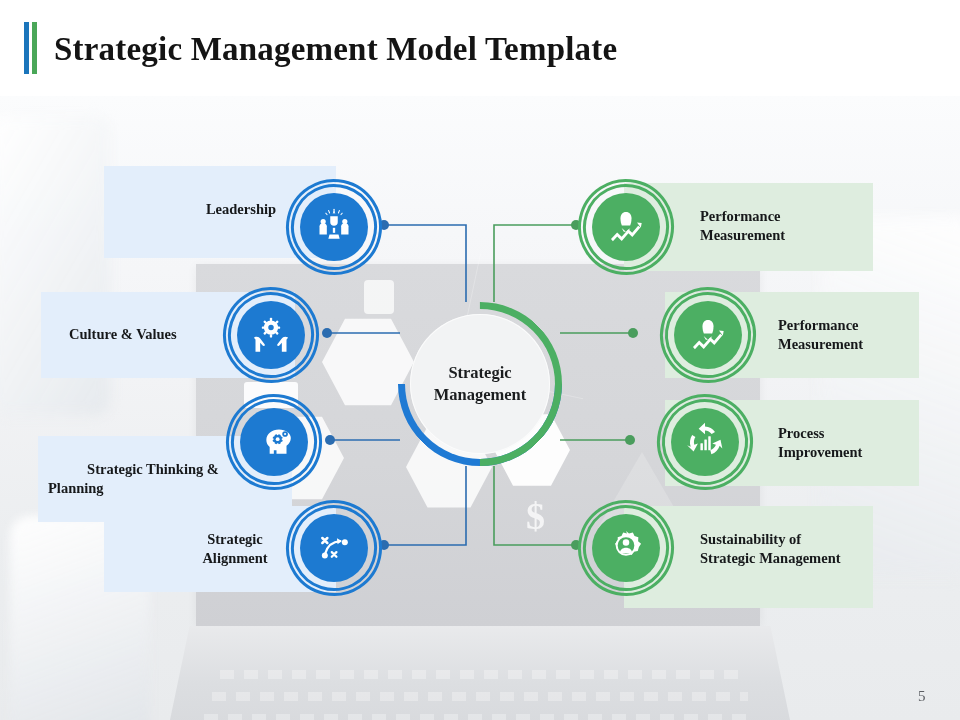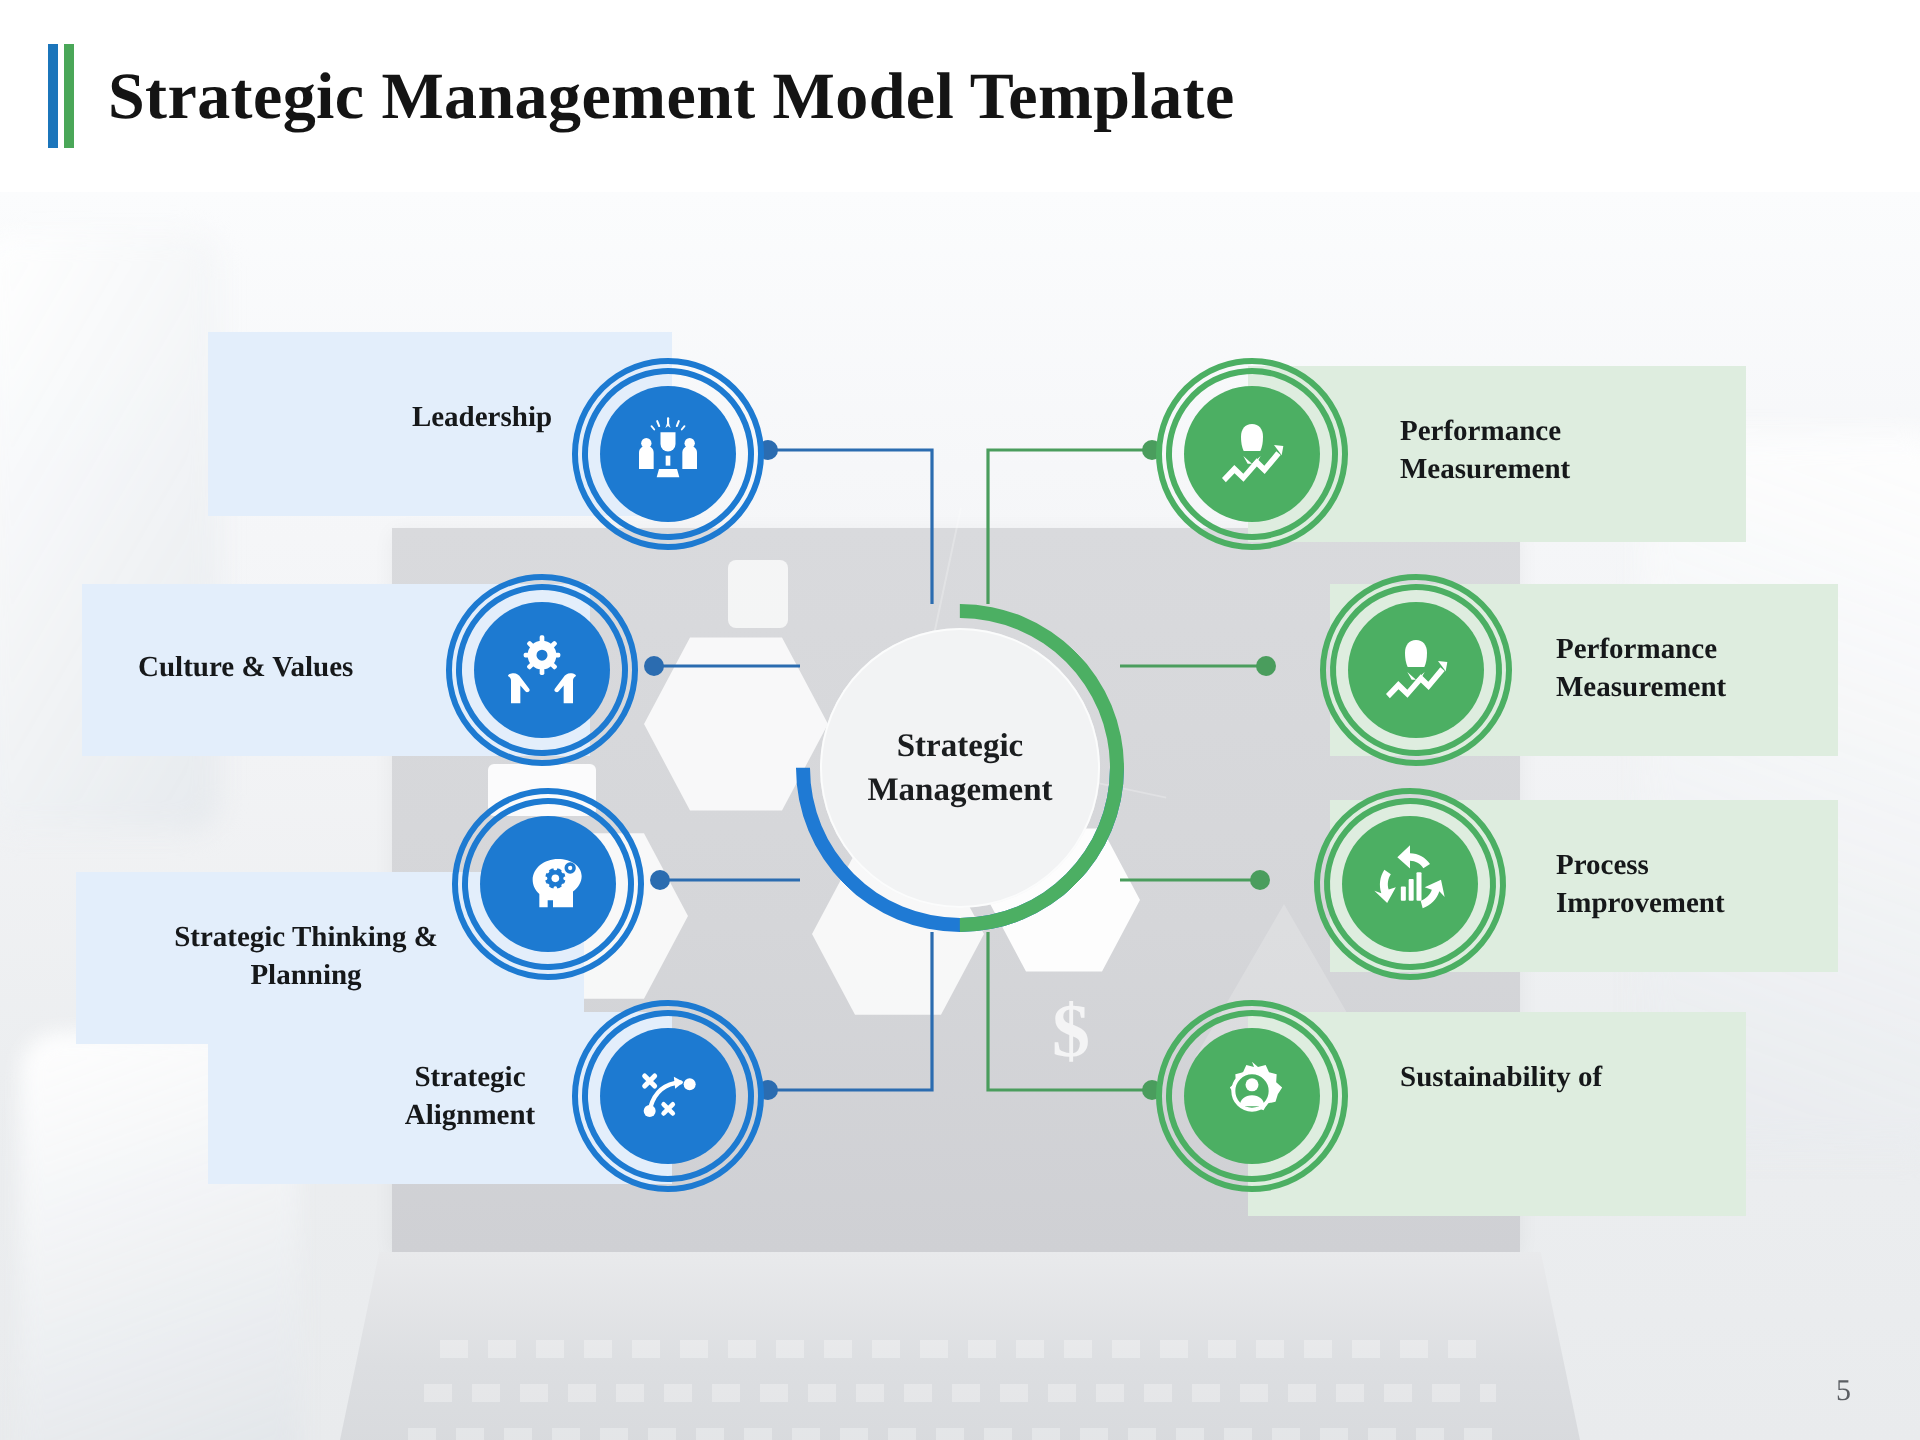--- a/index.html
+++ b/index.html
@@ -164,21 +164,21 @@
   <div class="panel left" style="left:104px;top:166px;width:232px;height:92px;">
     <div class="plabel" style="left:72px;top:34px;width:130px;text-align:center;">Leadership</div>
   </div>
 
   <div class="panel left" style="left:41px;top:292px;width:254px;height:86px;">
     <div class="plabel" style="left:28px;top:33px;width:192px;">Culture &amp; Values</div>
   </div>
 
   <div class="panel left" style="left:38px;top:400px;width:254px;height:86px;margin-top:36px;">
     <div class="plabel" style="left:10px;top:24px;width:210px;text-align:center;">Strategic Thinking &amp;</div>
-    <div class="plabel" style="left:10px;top:43px;width:210px;text-align:center;">Planning</div>
+    <div class="plabel" style="left:10px;top:43px;width:210px;">Planning</div>
   </div>
 
   <div class="panel left" style="left:104px;top:506px;width:232px;height:86px;">
     <div class="plabel" style="left:62px;top:24px;width:138px;text-align:center;">Strategic</div>
     <div class="plabel" style="left:62px;top:43px;width:138px;text-align:center;">Alignment</div>
   </div>
 
   <div class="panel right" style="left:624px;top:183px;width:249px;height:88px;">
     <div class="plabel" style="left:76px;top:24px;width:170px;">Performance</div>
     <div class="plabel" style="left:76px;top:43px;width:170px;">Measurement</div>
@@ -189,20 +189,21 @@
     <div class="plabel" style="left:113px;top:43px;width:170px;">Measurement</div>
   </div>
 
   <div class="panel right" style="left:665px;top:400px;width:254px;height:86px;">
     <div class="plabel" style="left:113px;top:24px;width:170px;">Process</div>
     <div class="plabel" style="left:113px;top:43px;width:170px;">Improvement</div>
   </div>
 
   <div class="panel right" style="left:624px;top:506px;width:249px;height:102px;">
     <div class="plabel" style="left:76px;top:24px;width:180px;">Sustainability of</div>
+    <div class="plabel" style="left:76px;top:43px;width:180px;">Strategic Management</div>
   </div>
 
   <div class="node blue" style="left:291px;top:184px;">
     <div class="arc a1"></div>
     <div class="arc a2"></div>
     <div class="disc">
       <svg width="40" height="40" viewBox="0 0 48 48">
         <g fill="#ffffff">
           <path d="M24 4l1.6 4.4L24 7.2l-1.6 1.2z" opacity=".95"></path>
           <rect x="23.4" y="2" width="1.3" height="5" rx=".6"></rect>

